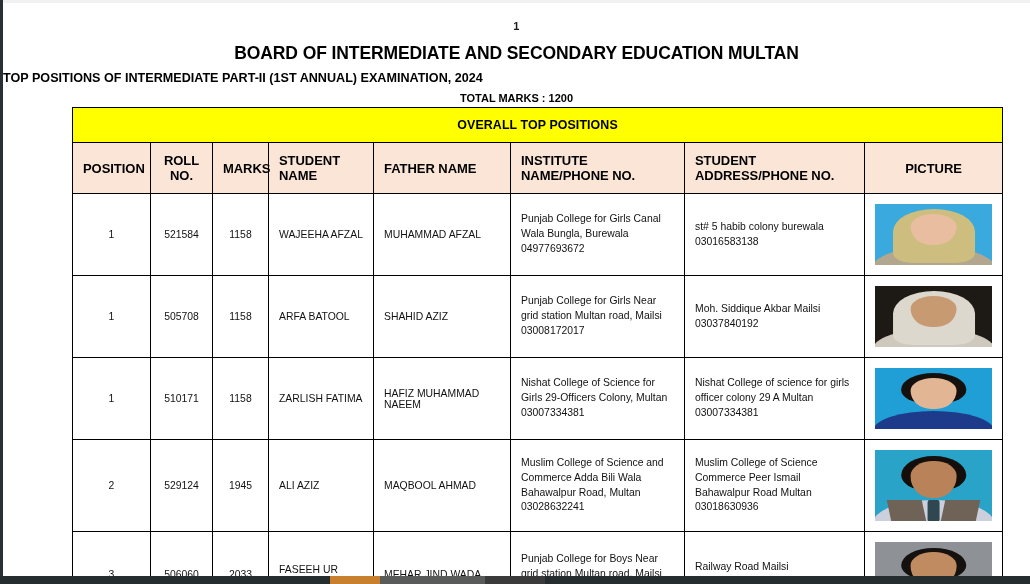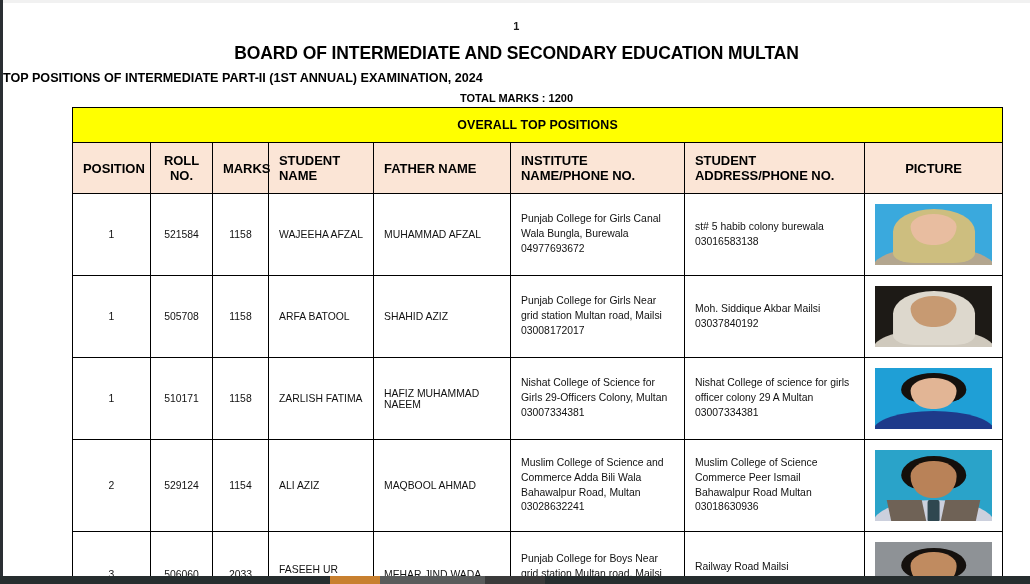--- a/index.html
+++ b/index.html
@@ -334,21 +334,21 @@
                 <span class="shoulders" style="background:#1e3a8a"></span>
                 <span class="hair" style="background:#14100d"></span>
                 <span class="head" style="background:#e2b595"></span>
               </span>
             </td>
           </tr>
 
           <tr style="height:92px">
             <td class="c-pos">2</td>
             <td class="c-roll">529124</td>
-            <td class="c-marks">1154</td>
+            <td class="c-marks">1945</td>
             <td class="c-name">ALI AZIZ</td>
             <td class="c-father">MAQBOOL AHMAD</td>
             <td class="c-institute">Muslim College of Science and Commerce Adda Bili Wala Bahawalpur Road, Multan 03028632241</td>
             <td class="c-address">Muslim College of Science Commerce Peer Ismail Bahawalpur Road Multan 03018630936</td>
             <td class="c-picture">
               <span class="portrait">
                 <span class="bg" style="background:#2aa3c9"></span>
                 <span class="shoulders" style="background:#ccd0dd"></span>
                 <span class="collar-l" style="background:#6f6256"></span>
                 <span class="collar-r" style="background:#6f6256"></span>

